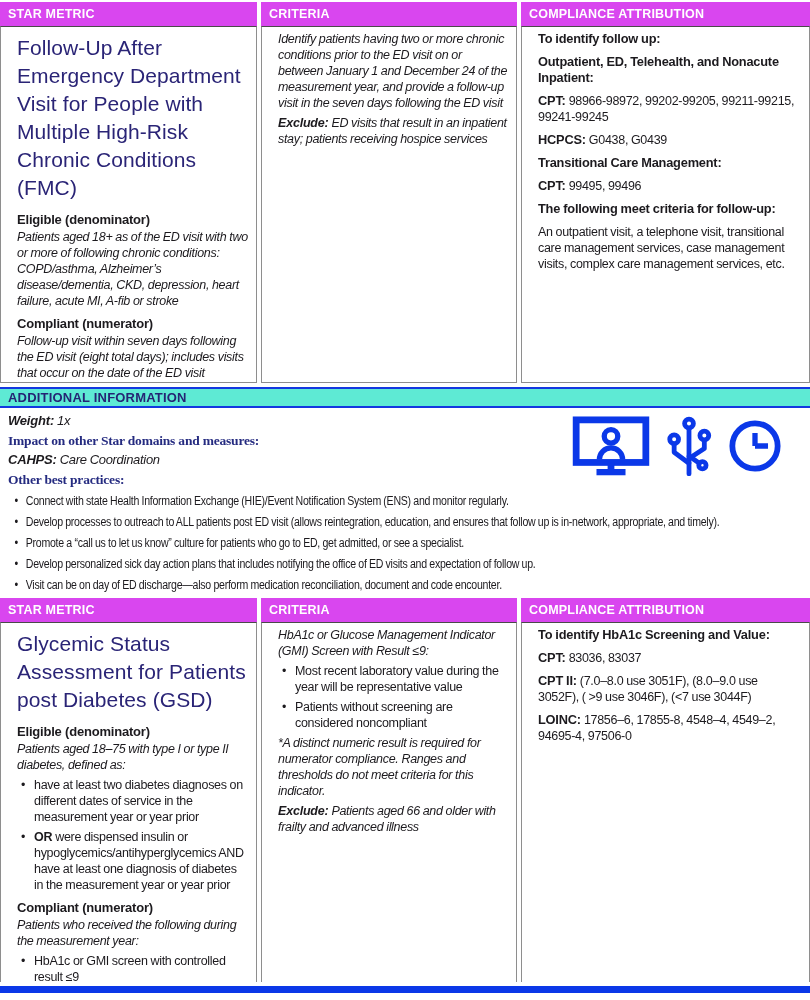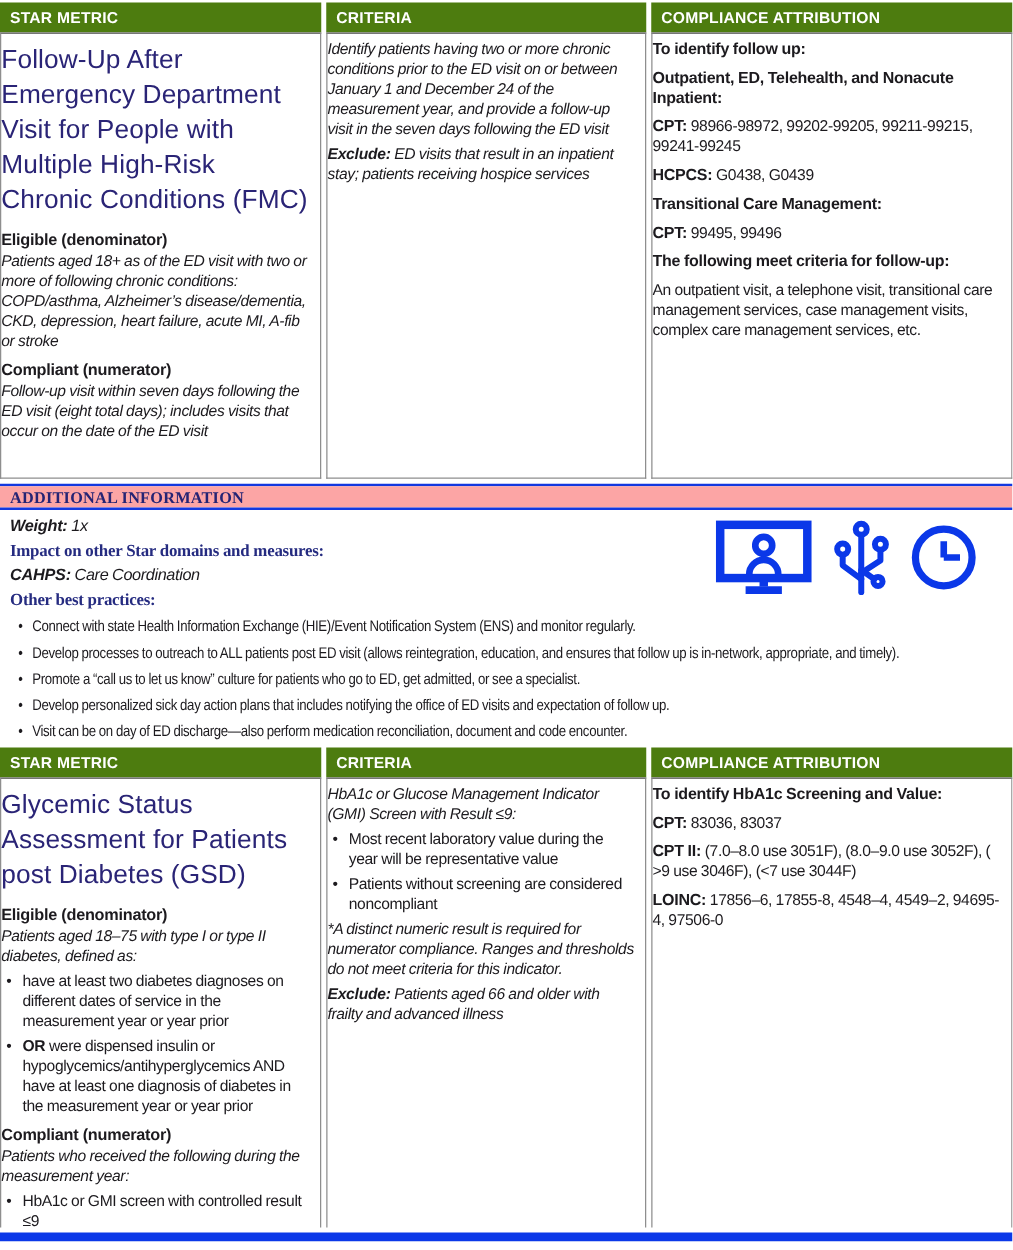--- a/index.html
+++ b/index.html
@@ -10,27 +10,27 @@
     font-family:"Liberation Sans","DejaVu Sans",sans-serif;
     color:#1c1a1e;
     position:relative;
     overflow:hidden;
   }
   .page { width:810px; height:1000px; position:relative; padding-top:2px; }
 
   .grid { display:grid; grid-template-columns:257px 256px 289px; column-gap:4px; }
 
   .colhead {
-    background:#4d7c0f; color:#ffffff;
+    background:#d946ef; color:#ffffff;
     font-weight:bold; font-size:12.5px; letter-spacing:0.2px;
     height:24px; display:flex; align-items:center; padding-left:8px;
   }
   .cell {
     border:1px solid #8e8e8e; border-top:1px solid #4a4a4a;
-    background:#fff; padding:4px 8px 0 0; overflow:hidden;
+    background:#fff; padding:4px 8px 0 16px; overflow:hidden;
   }
   .t1 .cell { height:357px; }
   .t2 .cell { height:360px; border-bottom:none; }
 
   .metric-title {
     color:#2a2476; font-size:21px; line-height:28px; font-weight:normal;
     margin:3px 0 10px 0; letter-spacing:0.1px;
   }
   .lbl { font-size:13px; font-weight:bold; margin:7px 0 2px 0; letter-spacing:-0.2px; }
   .txt { font-size:12.5px; line-height:16px; margin:0 0 4px 0; letter-spacing:-0.3px; word-spacing:-0.3px;font-style:italic; }
@@ -45,22 +45,22 @@
     margin-bottom:4px; letter-spacing:-0.3px; word-spacing:-0.3px;
   }
   .bullets li::before { content:"\2022"; position:absolute; left:0; top:0; }
   .bullets li b { margin-right:3px; }
   .bullets li b:empty { margin-right:0; }
 
   
   .addl { margin-top:4px; }
   .rule { height:2px; background:#1338e0; }
   .band {
-    background:#fca5a5; height:17px; display:flex; align-items:center;
-    padding-left:8px; color:#252474; font-weight:bold; font-size:13px; letter-spacing:0.2px;font-family:Liberation Serif, serif;
+    background:#5eead4; height:17px; display:flex; align-items:center;
+    padding-left:8px; color:#252474; font-weight:bold; font-size:13px; letter-spacing:0.2px;
   }
   .addl-body { position:relative; height:190px; padding:5px 8px 0 8px; }
   .navyhead { color:#252b80; font-weight:bold; font-size:13.5px; margin:2px 0 3px 0; letter-spacing:-0.2px;font-family:Liberation Serif, serif; }
   .bp-list { margin-top:4px; }
   .bp-list li {
     font-size:12.3px; line-height:20px; margin-bottom:1px; padding-left:16px;
     transform:scaleX(0.86); transform-origin:0 0; width:116.3%;
   }
   .bp-list li::before { left:3px; }
 

